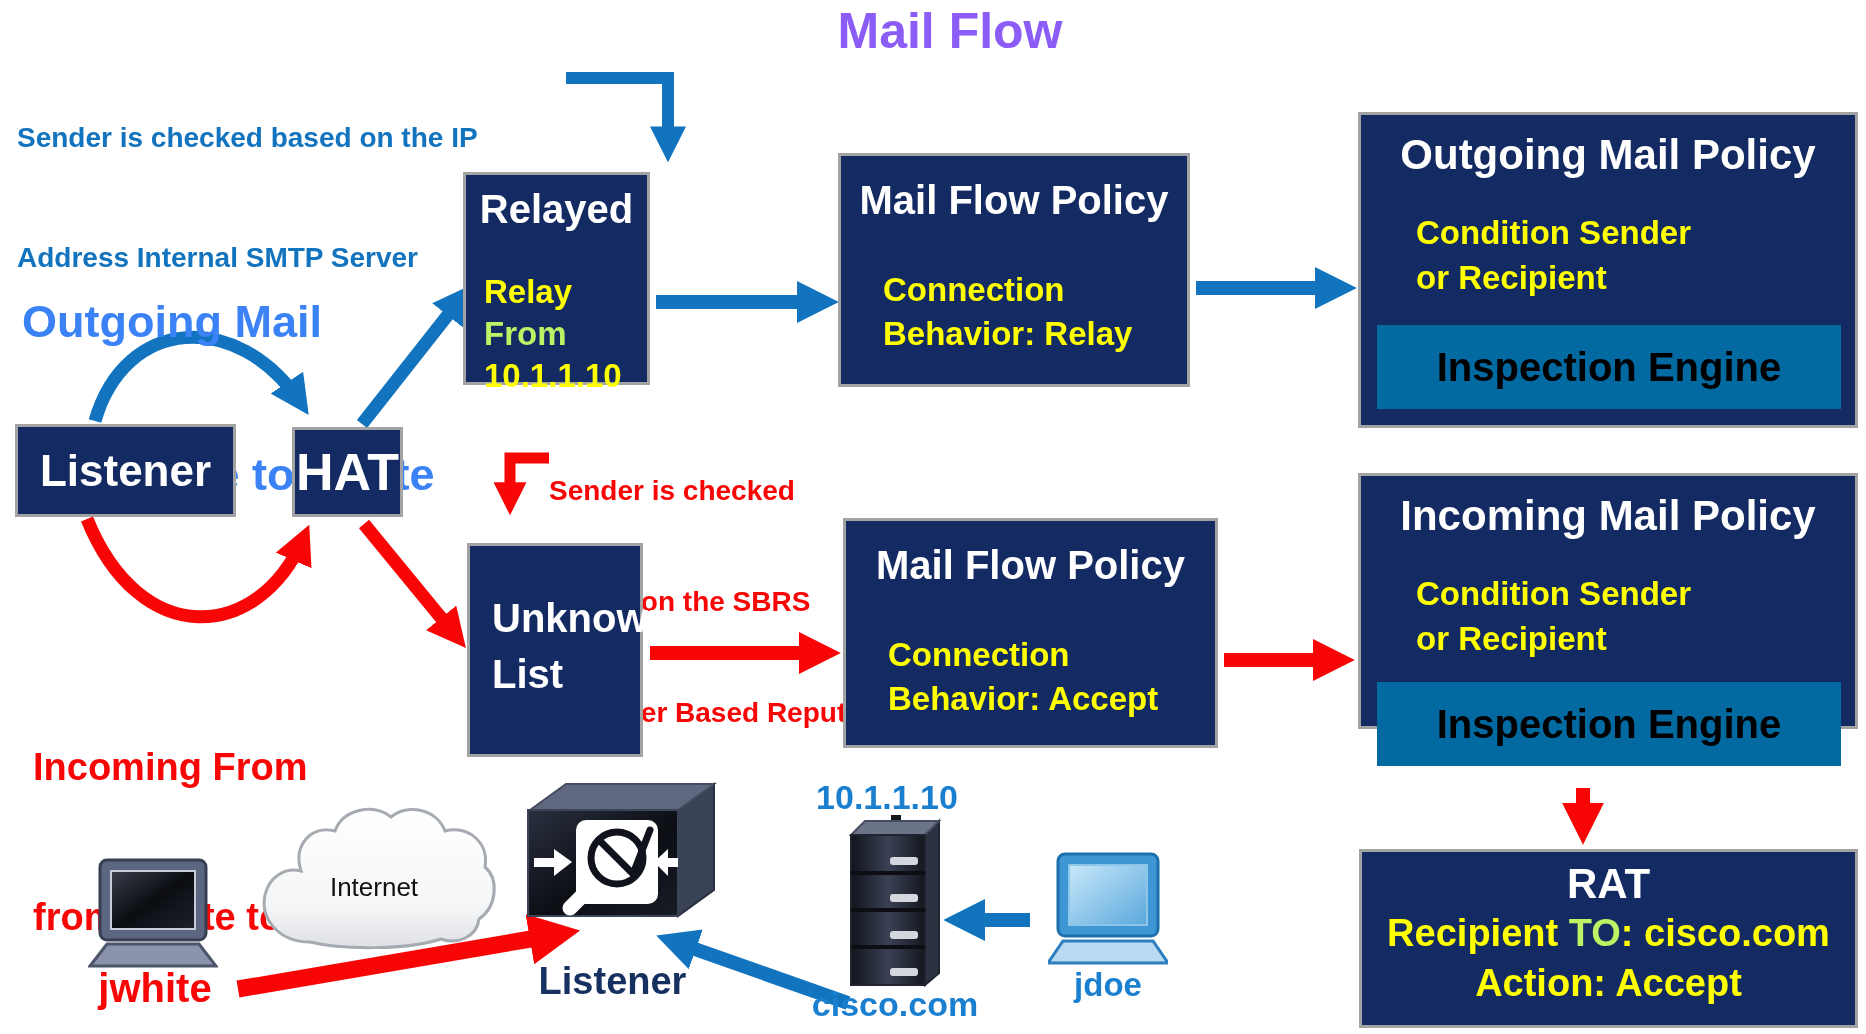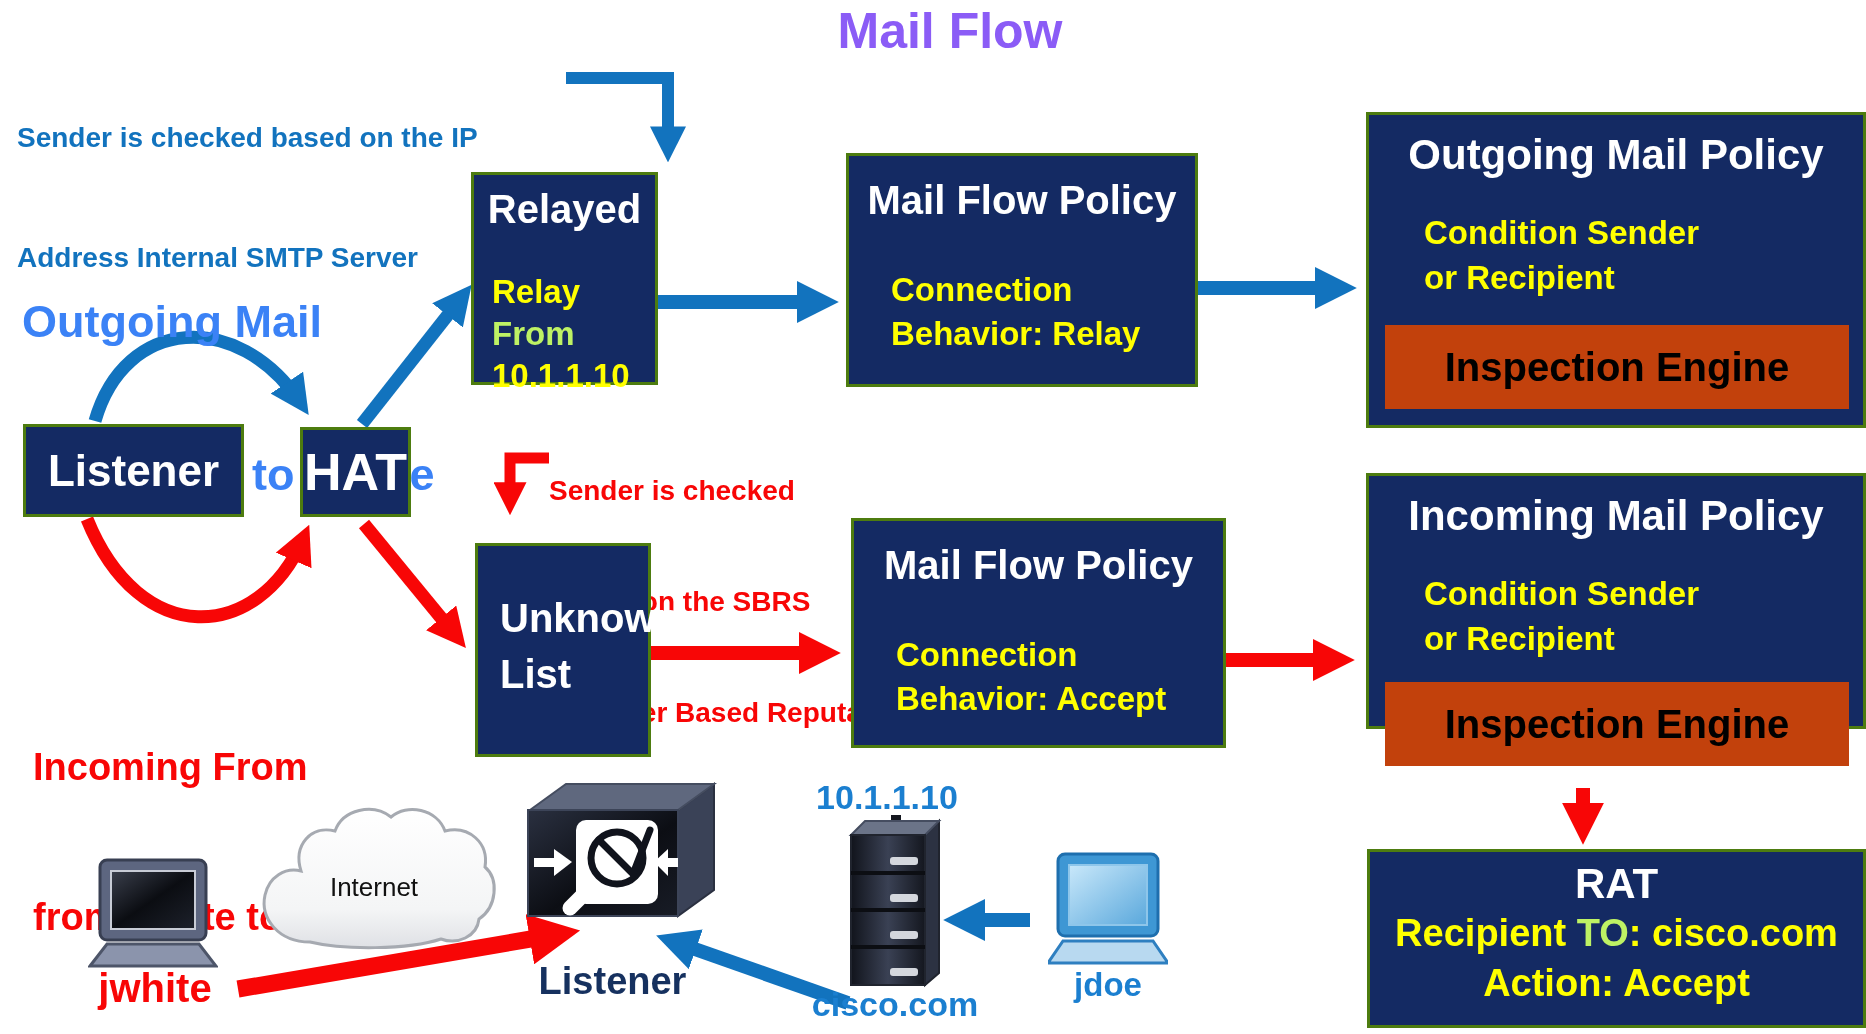--- a/index.html
+++ b/index.html
@@ -12,21 +12,21 @@
 
   
   .note{white-space:pre;line-height:1.42;}
   #page-title{left:700px;top:2px;width:500px;text-align:center;font-size:50px;color:#8b5cf6;}
   #sender-ip-note{left:17px;top:38px;font-size:28px;color:#1273be;line-height:40px;}
   #outgoing-note{left:22px;top:194px;font-size:45px;color:#3b82f6;line-height:51px;}
   #incoming-note{left:33px;top:642px;font-size:38px;color:#f80606;line-height:50px;}
   #sbrs-note{left:549px;top:398px;font-size:28px;color:#f80606;line-height:37px;}
 
   
-  .navy{background:#142a63;border:3px solid #4d7c0f;box-sizing:border-box;color:#fff;margin-left:8px;}
+  .navy{background:#142a63;border:3px solid #a3a3a3;box-sizing:border-box;color:#fff;}
   .boxtitle{text-align:center;color:#fff;}
   .yellow{color:#ffff00;}
   .redtxt{color:#bef264;}
 
   #listener-box{left:15px;top:424px;width:221px;height:93px;font-size:44px;
     display:flex;align-items:center;justify-content:center;}
   #hat-box{left:292px;top:427px;width:111px;height:90px;font-size:52px;
     display:flex;align-items:center;justify-content:center;}
 
   #relayed-box{left:463px;top:172px;width:187px;height:213px;}
@@ -35,21 +35,21 @@
 
   #mfp1-box{left:838px;top:153px;width:352px;height:234px;}
   #mfp2-box{left:843px;top:518px;width:375px;height:230px;}
   .mfp-title{margin-top:22px;font-size:40px;}
   .mfp-body{position:absolute;left:42px;top:112px;font-size:33px;line-height:44px;}
 
   #outgoing-box{left:1358px;top:112px;width:500px;height:316px;}
   #incoming-box{left:1358px;top:473px;width:500px;height:256px;}
   .policy-title{margin-top:16px;font-size:42px;}
   .policy-cond{position:absolute;left:55px;top:95px;font-size:33px;line-height:45px;}
-  .engine-bar{position:absolute;left:16px;width:464px;height:84px;background:#c2410c;
+  .engine-bar{position:absolute;left:16px;width:464px;height:84px;background:#0369a1;
     color:#000;display:flex;align-items:center;justify-content:center;font-size:40px;}
   #outgoing-box .engine-bar{top:210px;}
   #incoming-box .engine-bar{top:206px;}
 
   #unknown-box{left:467px;top:543px;width:176px;height:214px;}
   #unknown-body{position:absolute;left:22px;top:44px;font-size:40px;line-height:56px;}
 
   #rat-box{left:1359px;top:849px;width:499px;height:179px;text-align:center;}
   #rat-title{margin-top:8px;font-size:42px;}
   .rat-line{font-size:38px;line-height:50px;}

